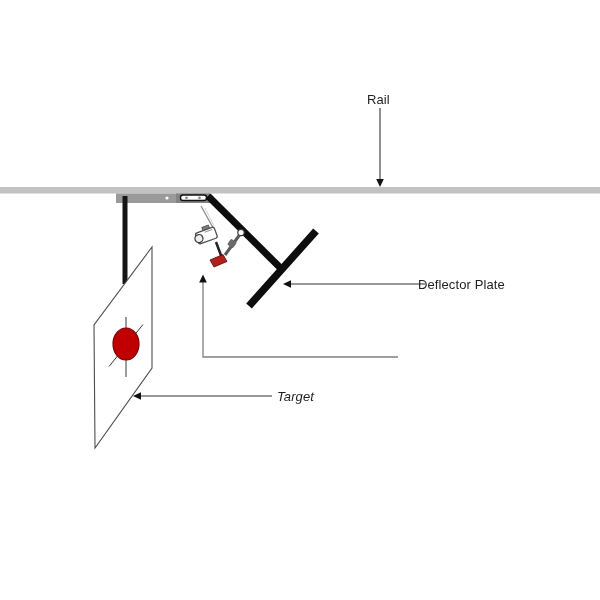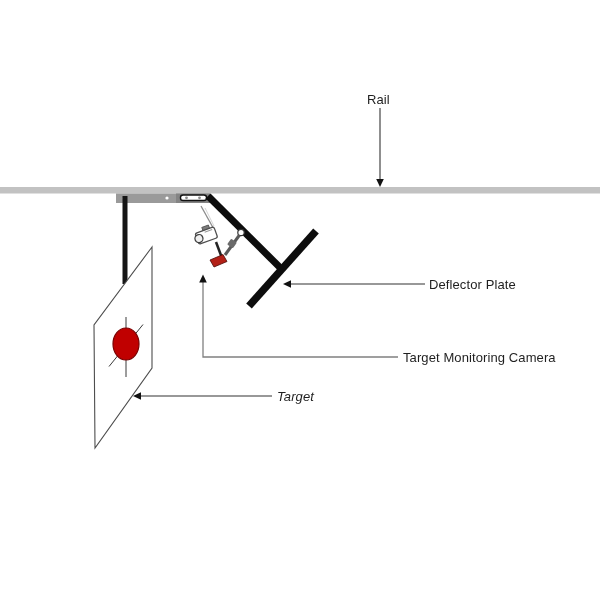--- a/index.html
+++ b/index.html
@@ -22,21 +22,21 @@
   }
   .callout-label {
     position: absolute;
     font-size: 13px;
     line-height: 15px;
     color: #1f1f1f;
     white-space: nowrap;
     letter-spacing: 0.1px;
   }
   .rail-label-pos      { left: 367px; top: 92px;  }
-  .deflector-label-pos { left: 429px; top: 277px; text-align: center; }
+  .deflector-label-pos { left: 418px; top: 277px; text-align: center; }
   .tmc-label-pos       { left: 403px; top: 350px; }
   .target-label-pos    { left: 277px; top: 389px; font-style: italic; }
 </style>
 </head>
 <body>
 
 <div id="stage">
 
   <svg id="diagram-svg" width="600" height="600" viewBox="0 0 600 600">
 
@@ -97,16 +97,15 @@
     <g>
       <line x1="139" y1="396" x2="272" y2="396" stroke="#333333" stroke-width="1.1"></line>
       <polygon points="141,392.2 141,399.8 133,396" fill="#111111"></polygon>
     </g>
   </svg>
 
   <div class="callout-label rail-label-pos">Rail</div>
 
   <div class="callout-label deflector-label-pos">Deflector Plate</div>
 
-  <div class="callout-label tmc-label-pos">Target Monitoring Camera</div>
 
   <div class="callout-label target-label-pos">Target</div>
 </div>
 
 </body></html>

